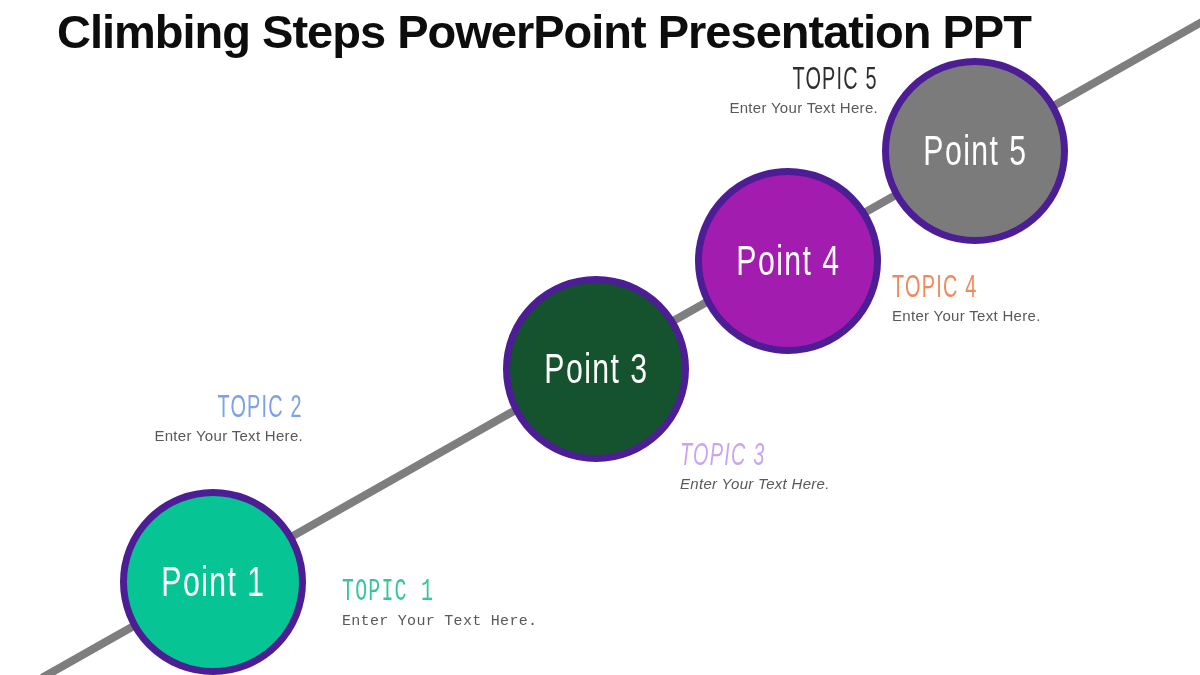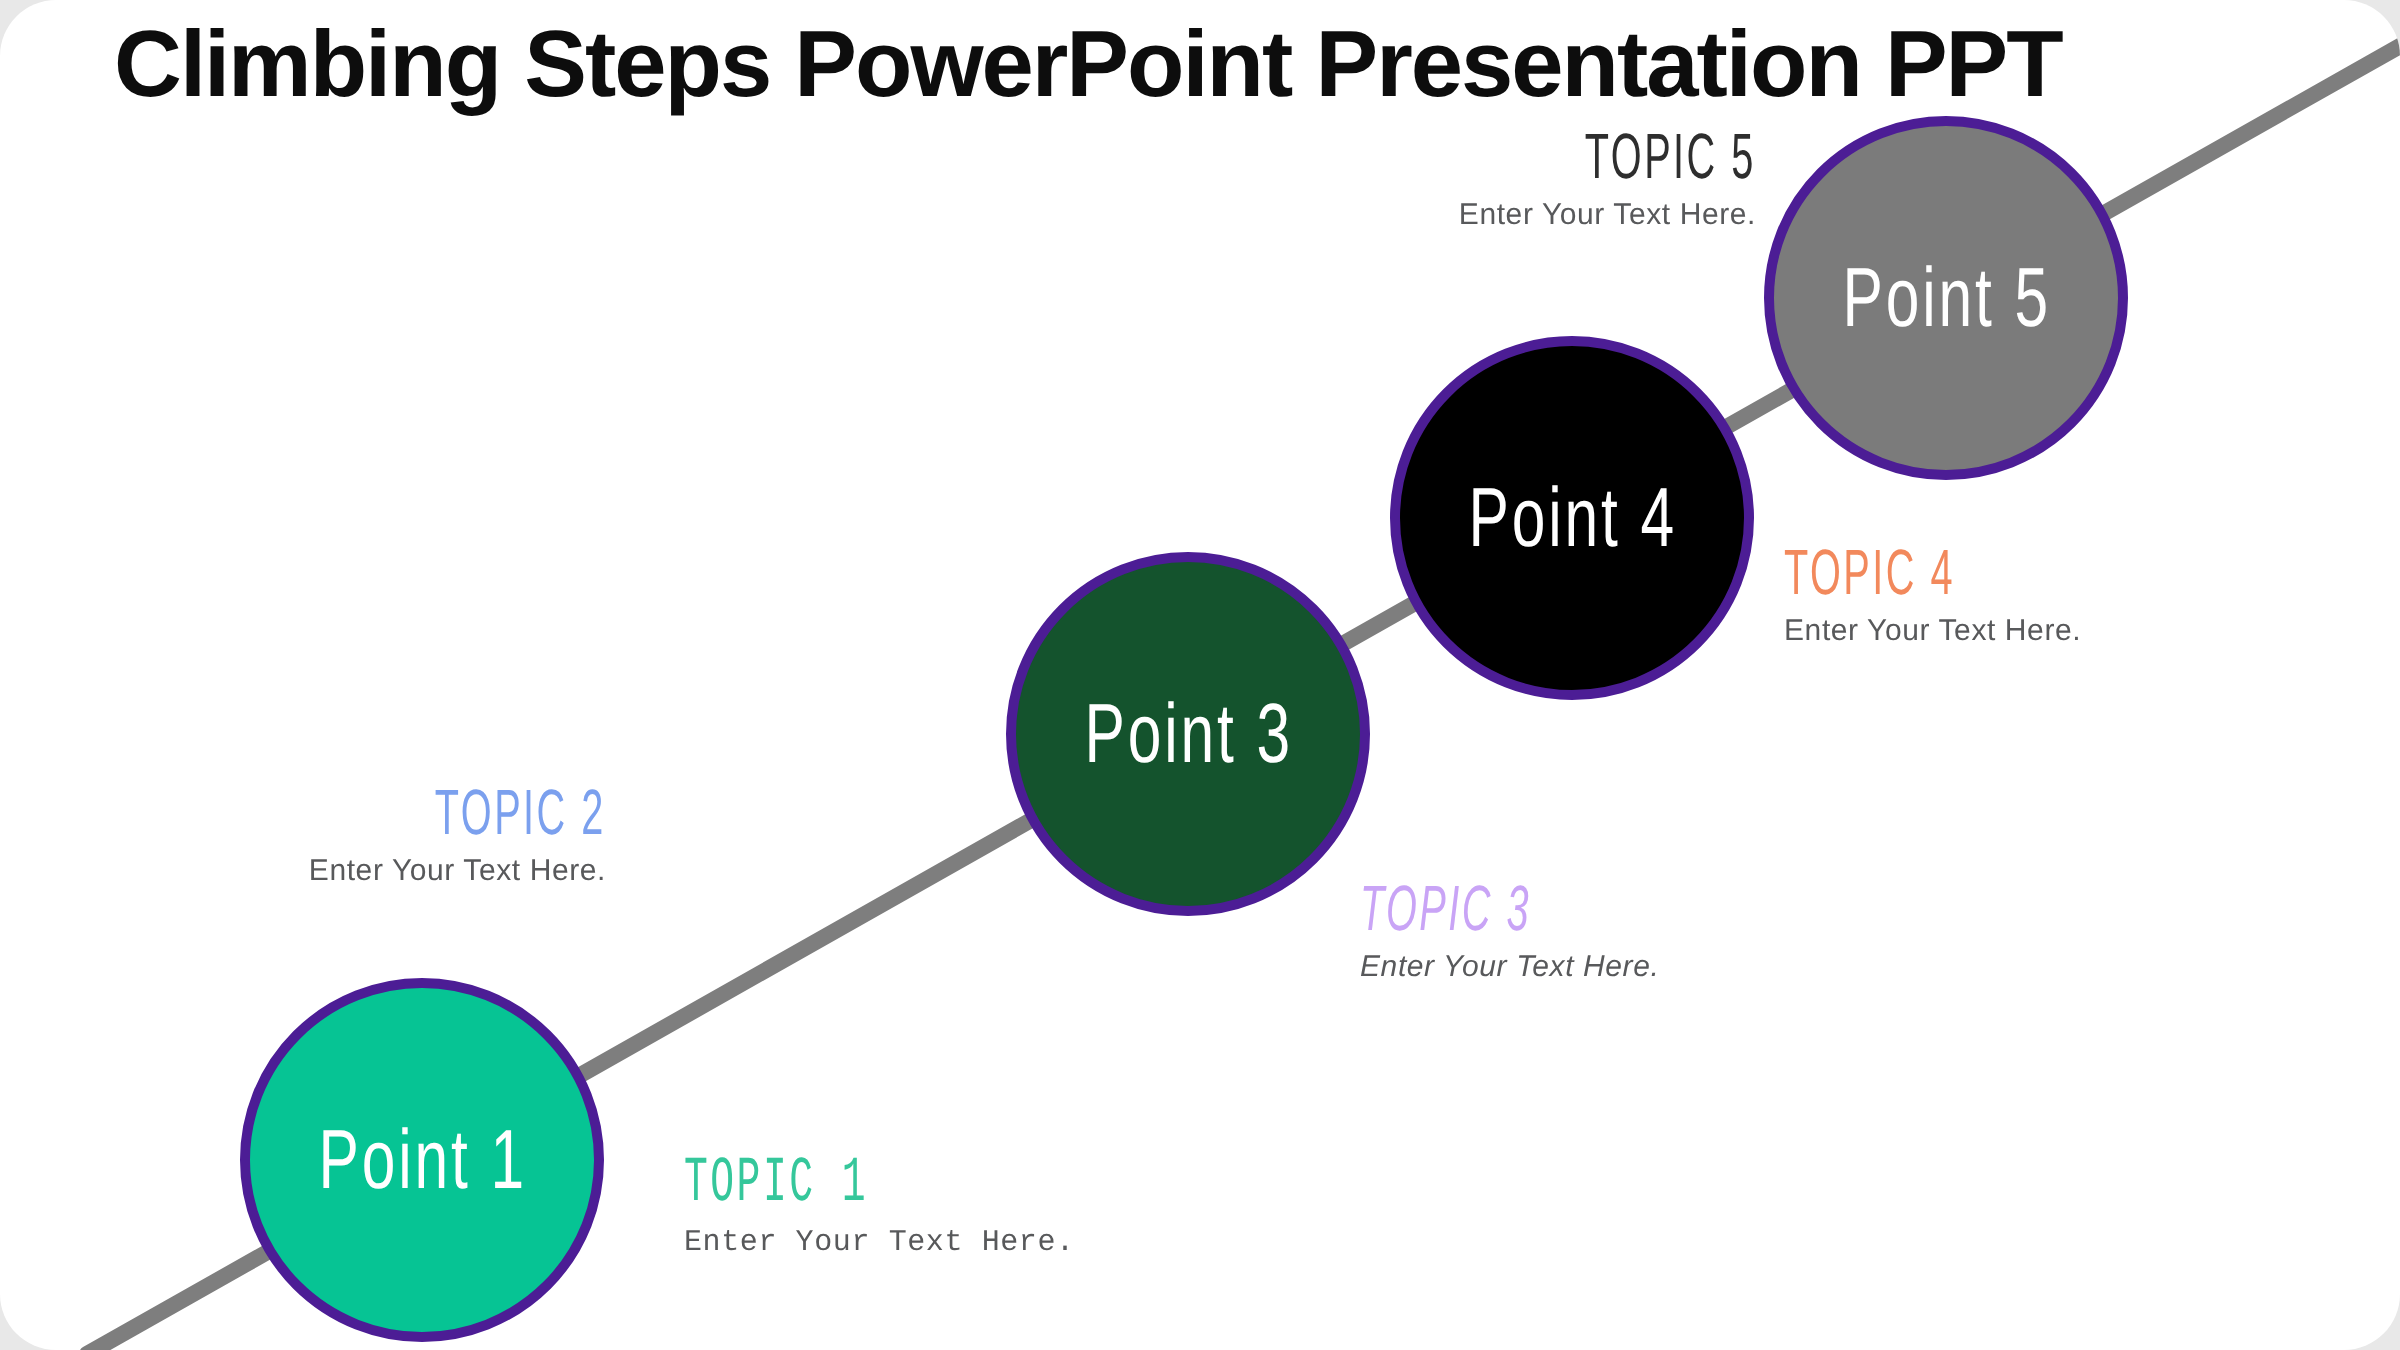--- a/index.html
+++ b/index.html
@@ -5,21 +5,20 @@
   html, body { margin: 0; padding: 0; background: #e8e8e8; }
   * { box-sizing: content-box; }
 
   .slide {
     position: relative;
     width: 1200px;
     height: 675px;
     background: #ffffff;
     overflow: hidden;
     font-family: "Liberation Sans", sans-serif;
-    border-radius: 28px;
   }
 
   
   .slide-title {
     position: absolute;
     left: 57px;
     top: 4px;
     margin: 0;
     font-size: 47px;
     font-weight: bold;
@@ -39,21 +38,21 @@
     transform: rotate(-29.49deg);
     transform-origin: 0 50%;
     z-index: 1;
   }
 
   
   .circle {
     position: absolute;
     width: 172px;
     height: 172px;
-    border: 5px solid #4c1d95;
+    border: 7px solid #4c1d95;
     border-radius: 50%;
     display: flex;
     align-items: center;
     justify-content: center;
     z-index: 2;
   }
   .c1 { left: 120px; top: 489px; }
   .c2 { left: 311px; top: 382px; }
   .c3 { left: 503px; top: 276px; }
   .c4 { left: 695px; top: 168px; }
@@ -109,21 +108,21 @@
   <h1 class="slide-title">Climbing Steps PowerPoint Presentation PPT</h1>
 
   <div class="climb-line" style="background-color: rgb(126, 126, 126);"></div>
 
   <div class="circle c1" style="background-color: rgb(6, 196, 148);">
     <span class="point-label">Point 1</span>
   </div>
   <div class="circle c3" style="background-color: #14532d;">
     <span class="point-label">Point 3</span>
   </div>
-  <div class="circle c4" style="background-color: #000000;">
+  <div class="circle c4" style="background-color: #a21caf;">
     <span class="point-label">Point 4</span>
   </div>
   <div class="circle c5" style="background-color: rgb(123, 123, 123);">
     <span class="point-label">Point 5</span>
   </div>
 
   <div class="topic-block align-left t1">
     <div class="topic-label" style="color: rgb(53, 199, 155);">TOPIC 1</div>
     <div class="topic-text" style="color: rgb(88, 89, 91);">Enter Your Text Here.</div>
   </div>

